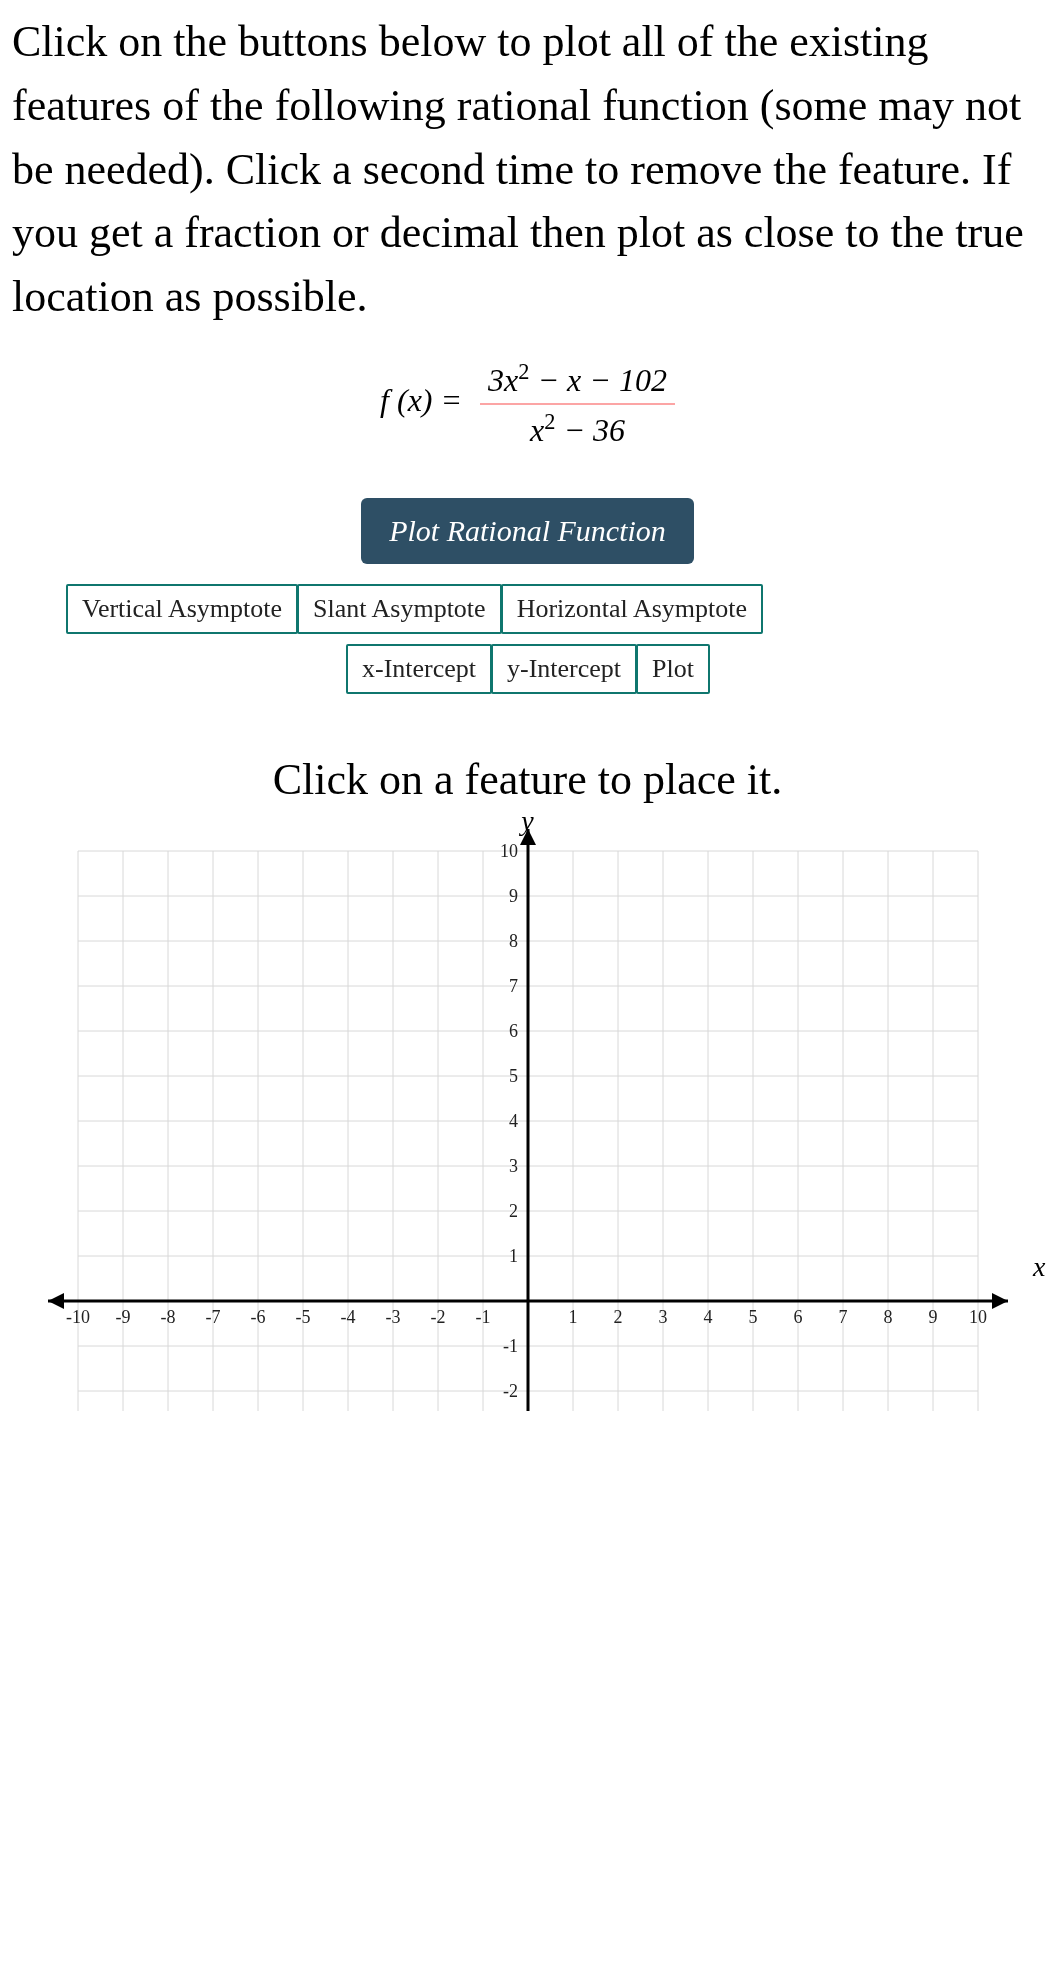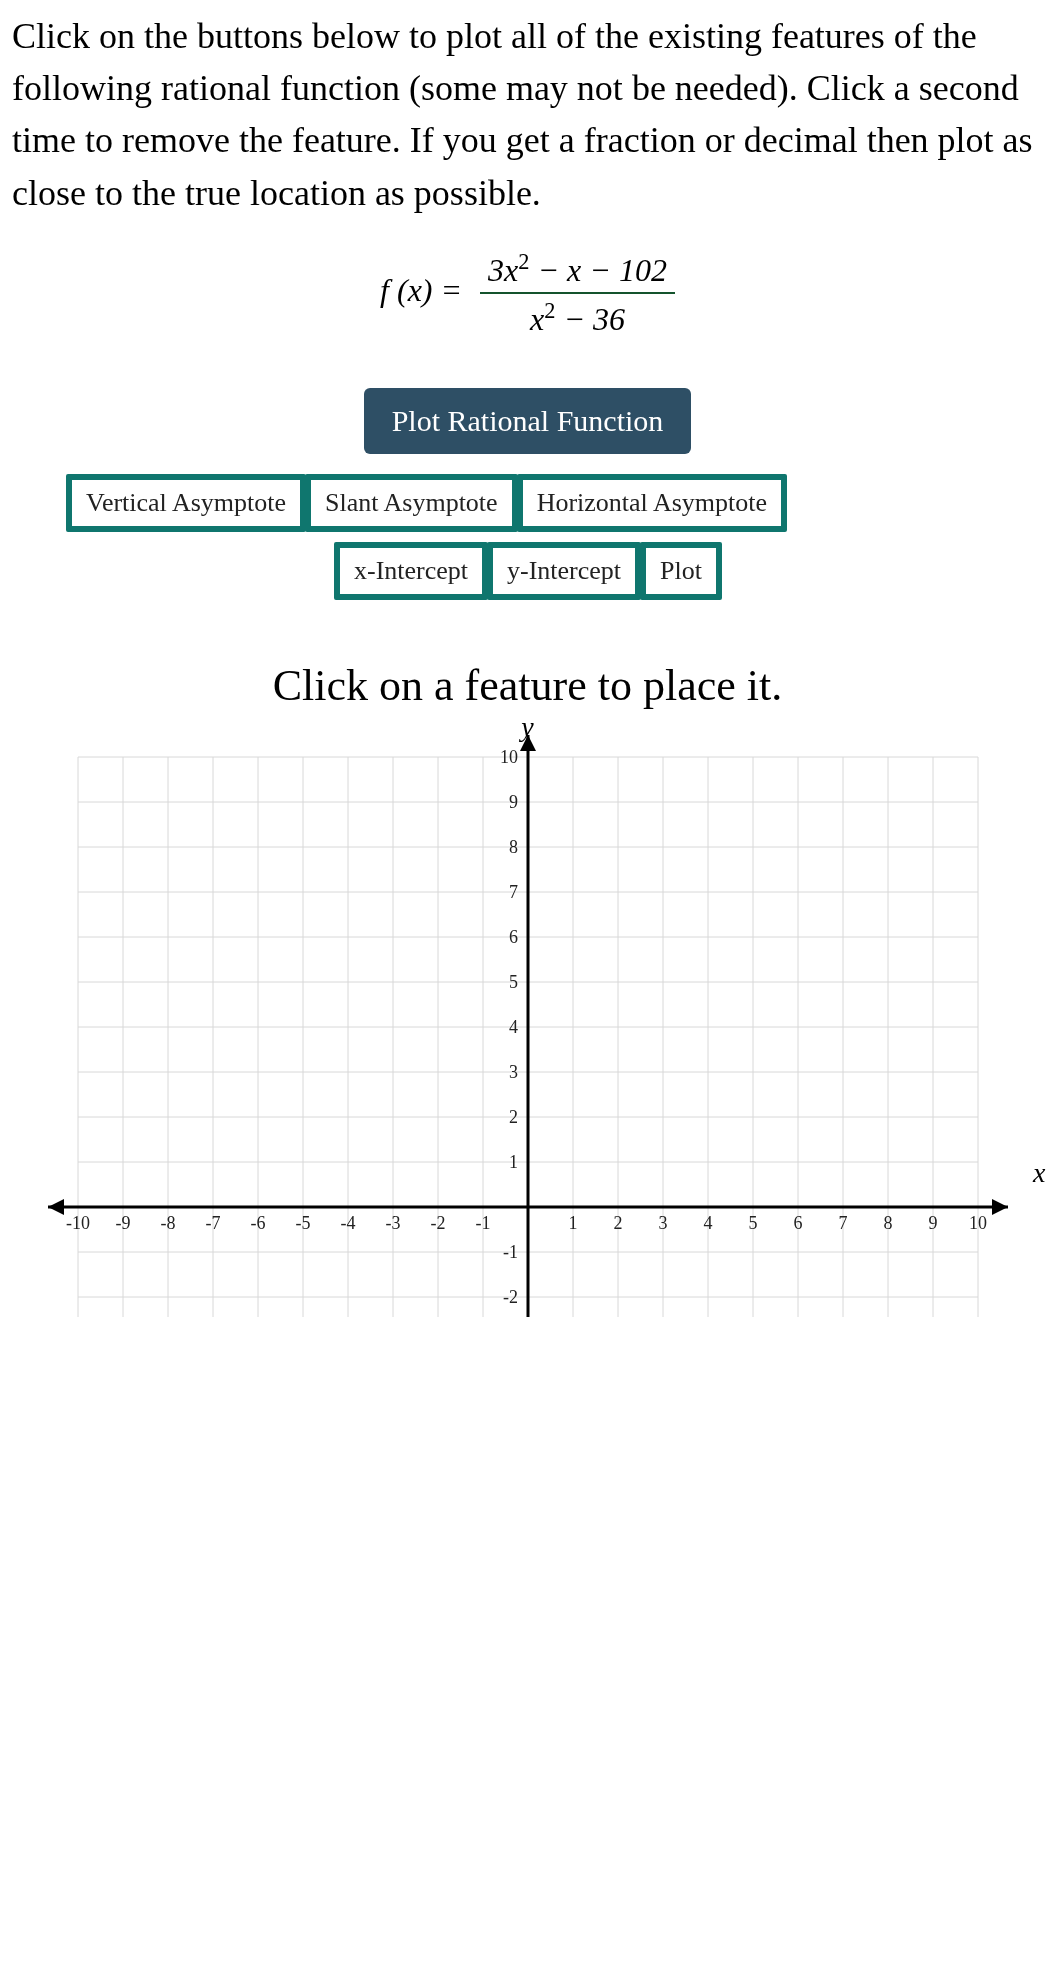--- a/index.html
+++ b/index.html
@@ -4,65 +4,66 @@
 <style>
   * { box-sizing: border-box; margin: 0; padding: 0; }
   body {
     font-family: Georgia, 'Times New Roman', serif;
     background: #fff;
     color: #000;
     width: 1055px;
     padding: 10px 12px;
   }
   .instructions {
-    font-size: 36px;
+    font-size: 44px;
     line-height: 1.45;
     margin-bottom: 27px;
   }
   .formula {
     text-align: center;
     font-size: 32px;
     font-style: italic;
     font-family: 'Times New Roman', serif;
     margin: 30px 0 50px 0;
   }
   .frac {
     display: inline-block;
     vertical-align: middle;
     text-align: center;
     margin-left: 10px;
   }
-  .frac .num { display: block; border-bottom: 2px solid #14532d; padding: 0 8px 4px 8px; }
+  .frac .num { display: block; border-bottom: 2px solid #fca5a5; padding: 0 8px 4px 8px; }
   .frac .den { display: block; padding: 4px 8px 0 8px; }
   .sup { font-size: 0.7em; vertical-align: super; font-style: normal; }
   .main-button-wrap { text-align: center; margin-bottom: 20px; }
   .main-button {
     display: inline-block;
     background: #2e4f65;
     color: #fff;
     font-family: Georgia, serif;
     font-size: 30px;
     padding: 16px 28px;
     border: none;
     border-radius: 6px;
     cursor: pointer;
+    font-style: italic;
   }
   .button-row {
     display: flex;
     flex-wrap: wrap;
     gap: 0;
     margin-bottom: 10px;
     padding-left: 54px;
   }
   .button-row.centered { justify-content: center; padding-left: 0; align-items: center; }
   .feature-btn {
     font-family: Georgia, serif;
     font-size: 26px;
     background: #fff;
-    border: 6px solid #0f766e;
+    border: 2px solid #0f766e;
     padding: 8px 14px;
     cursor: pointer;
     color: #222;
     border-radius: 2px;
     margin-right: -1px;
   }
   .graph-title {
     text-align: center;
     font-size: 44px;
     margin-top: 60px;

